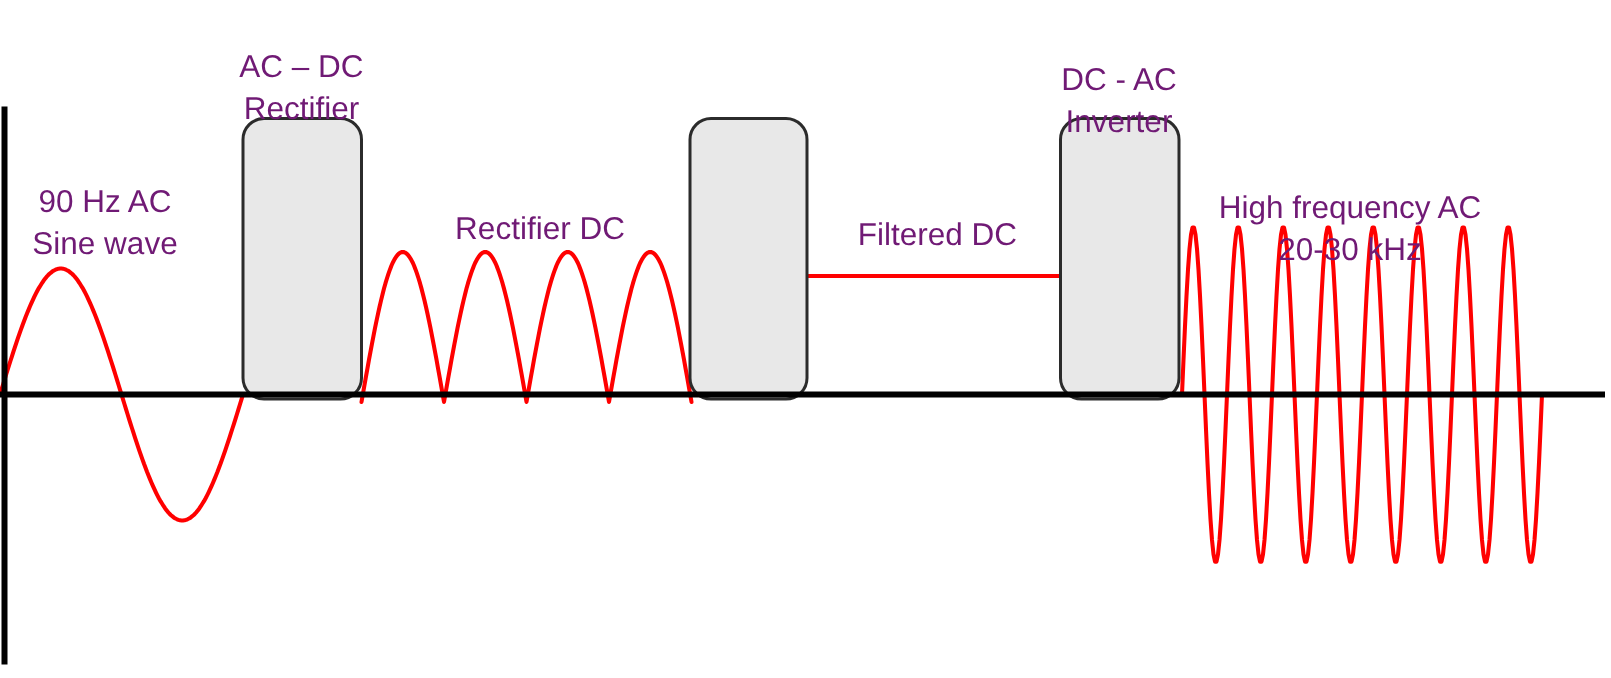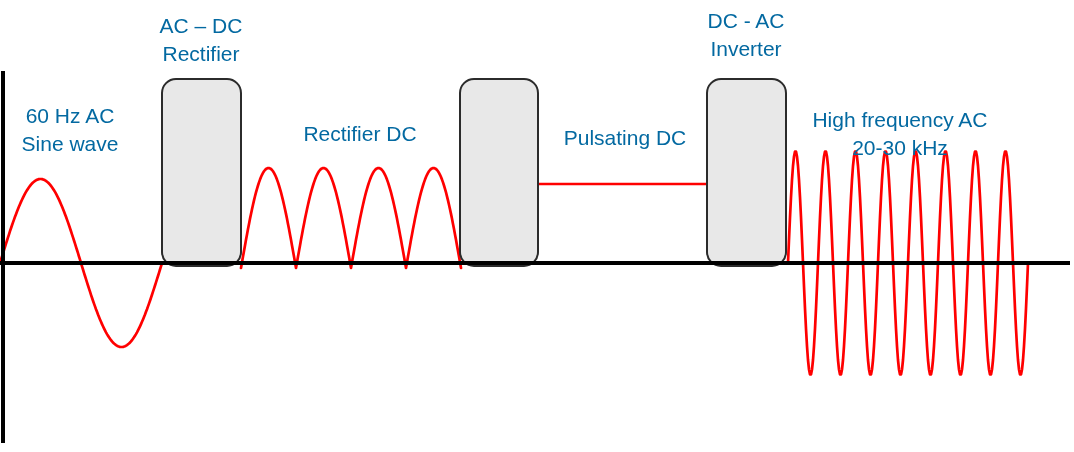--- a/index.html
+++ b/index.html
@@ -16,32 +16,33 @@
     fill: #E8E8E8;
     stroke: #2B2B2B;
     stroke-width: 2;
   }
   .axis {
     stroke: #000000;
     stroke-width: 4;
   }
   .lbl {
     position: absolute;
-    color: #0369a1;
+    color: #701a75;
     font-size: 21px;
     line-height: 28px;
     text-align: center;
     white-space: pre-line;
+    margin-top: 19px;
   }
   .lbl-source    { left: 0px;   top: 102px; width: 140px; }
   .lbl-rectifier { left: 131px; top: 12px;  width: 140px; }
   .lbl-pulsating { left: 285px; top: 120px; width: 150px; }
   .lbl-dcfilter  { left: 432px; top: 20px;  width: 140px; }
   .lbl-filtered  { left: 555px; top: 124px; width: 140px; }
-  .lbl-inverter  { left: 676px; top: 7px;   width: 140px; }
+  .lbl-inverter  { left: 676px; top: 21px;   width: 140px; }
   .lbl-highfreq  { left: 800px; top: 106px;  width: 200px; }
 </style>
 </head>
 <body>
 
 <div class="stage">
 
   <svg class="canvas" width="1074" height="452">
 
     <g id="waves-layer">
@@ -52,24 +53,24 @@
       </g>
 
     <rect class="block" x="162" y="79" width="79" height="187" rx="14"></rect>
     <rect class="block" x="460" y="79" width="78" height="187" rx="14"></rect>
     <rect class="block" x="707" y="79" width="79" height="187" rx="14"></rect>
 
     <line class="axis" x1="0" y1="263" x2="1070" y2="263"></line>
     <line class="axis" x1="3" y1="71" x2="3" y2="443"></line>
   </svg>
 
-  <div class="lbl lbl-source">60 Hz AC
+  <div class="lbl lbl-source">90 Hz AC
 Sine wave</div>
   <div class="lbl lbl-rectifier">AC – DC
 Rectifier</div>
   <div class="lbl lbl-pulsating">Rectifier DC</div>
-  <div class="lbl lbl-filtered">Pulsating DC</div>
+  <div class="lbl lbl-filtered">Filtered DC</div>
   <div class="lbl lbl-inverter">DC - AC
 Inverter</div>
   <div class="lbl lbl-highfreq">High frequency AC
 20-30 kHz</div>
 
 </div>
 
 </body></html>

